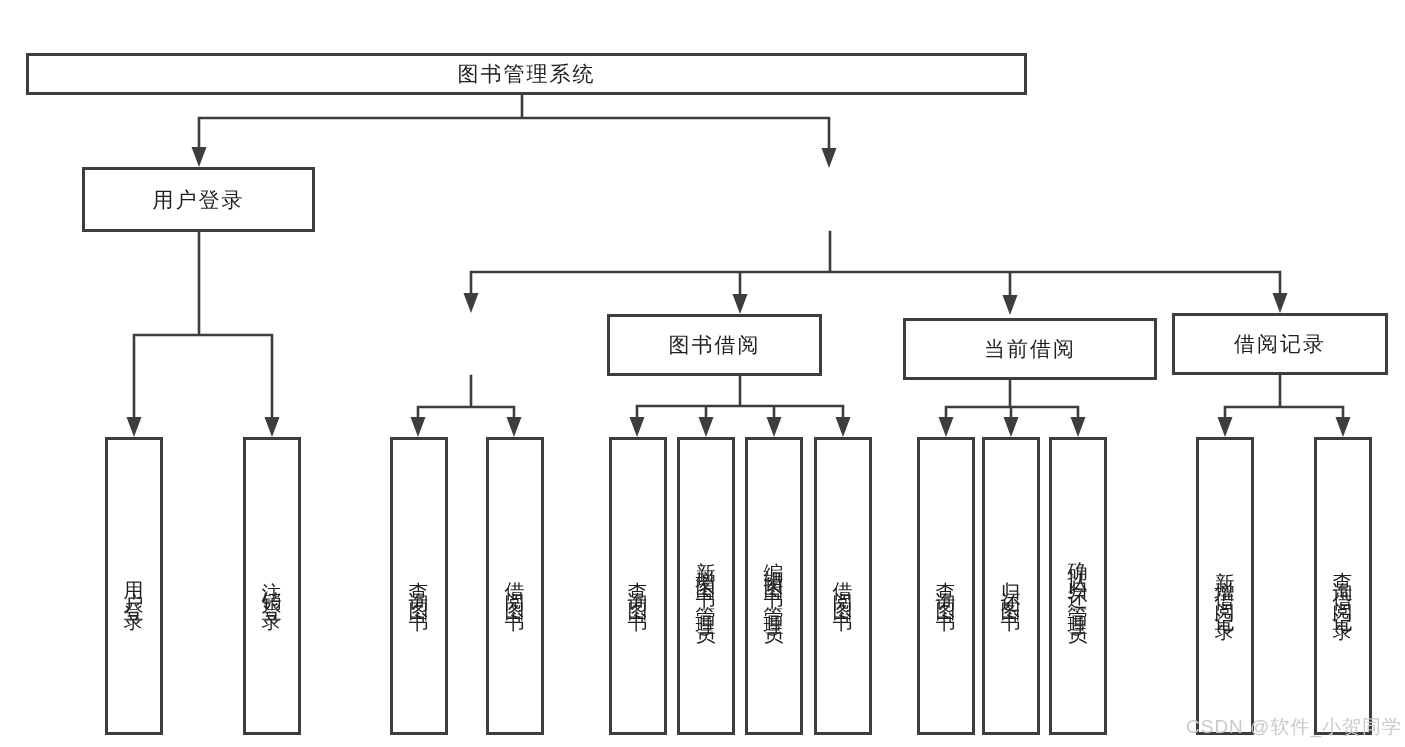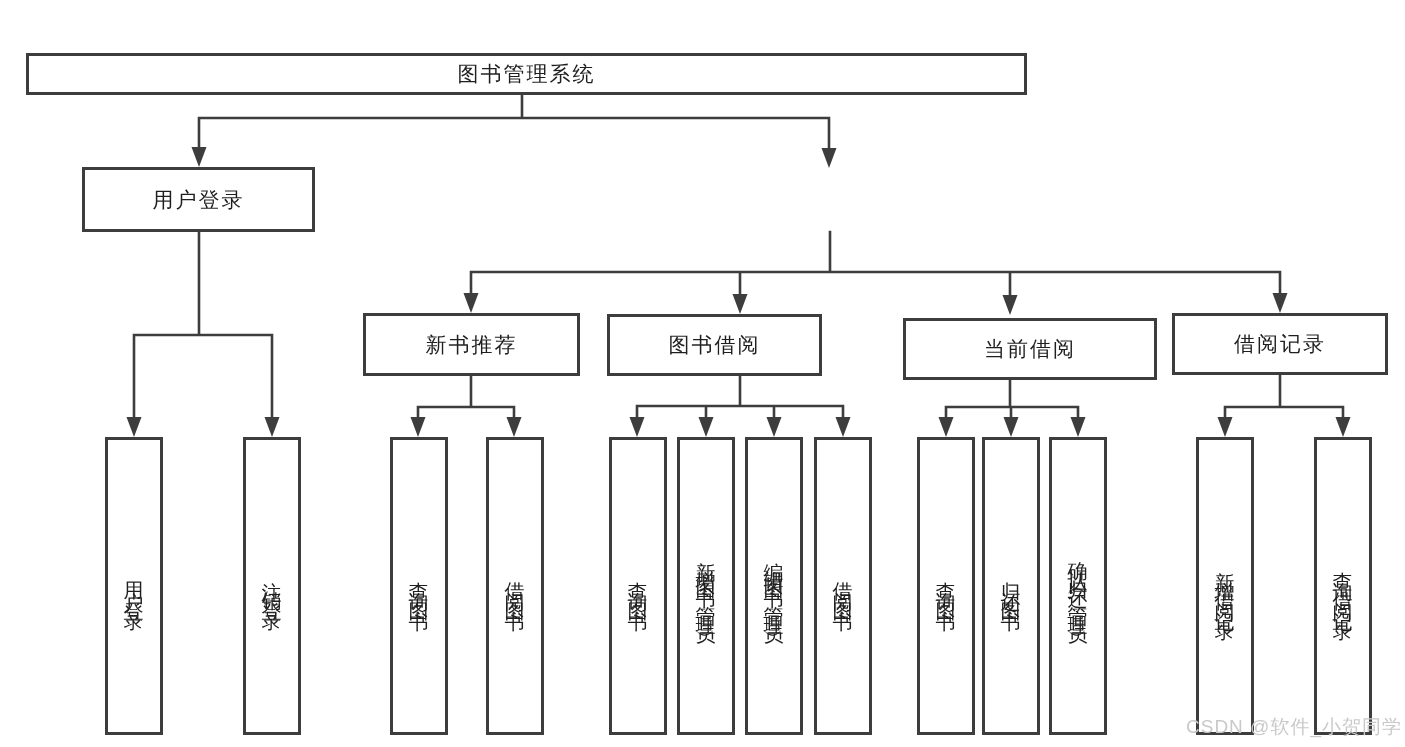--- a/index.html
+++ b/index.html
@@ -103,23 +103,20 @@
   </svg>
 
   <div class="node hnode" style="left:26px; top:13px; width:1001px; height:42px;margin-top:40px;">
     <span>图书管理系统</span>
   </div>
 
   <div class="node hnode" style="left:82px; top:167px; width:233px; height:65px;">
     <span>用户登录</span>
   </div>
 
-  <div class="node hnode" style="left:363px; top:313px; width:217px; height:63px;">
-    <span>新书推荐</span>
-  </div>
   <div class="node hnode" style="left:607px; top:314px; width:215px; height:62px;">
     <span>图书借阅</span>
   </div>
   <div class="node hnode" style="left:903px; top:318px; width:254px; height:62px;">
     <span>当前借阅</span>
   </div>
   <div class="node hnode" style="left:1172px; top:313px; width:216px; height:62px;">
     <span>借阅记录</span>
   </div>
 

